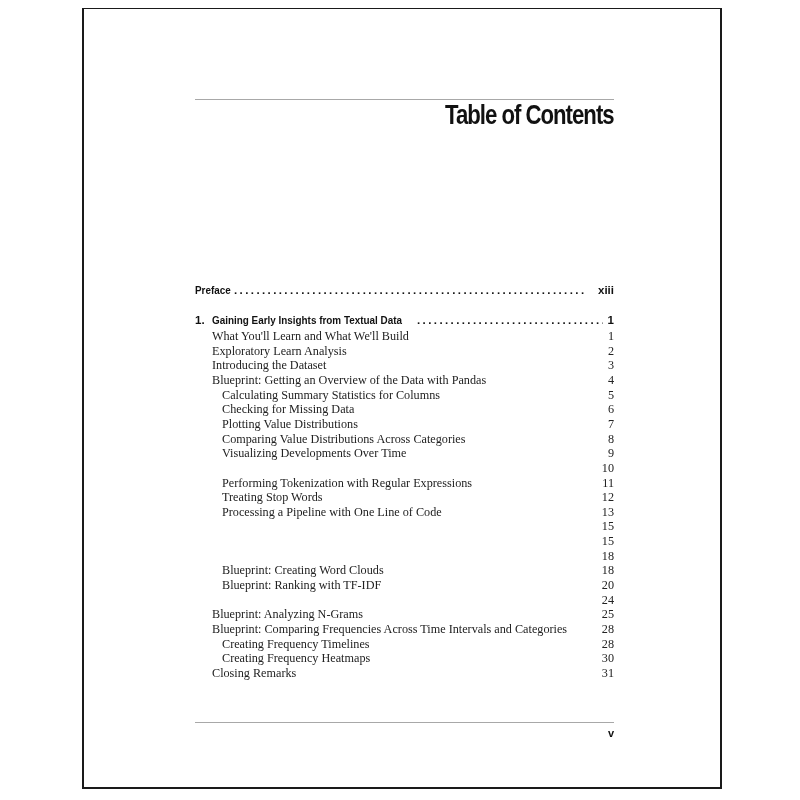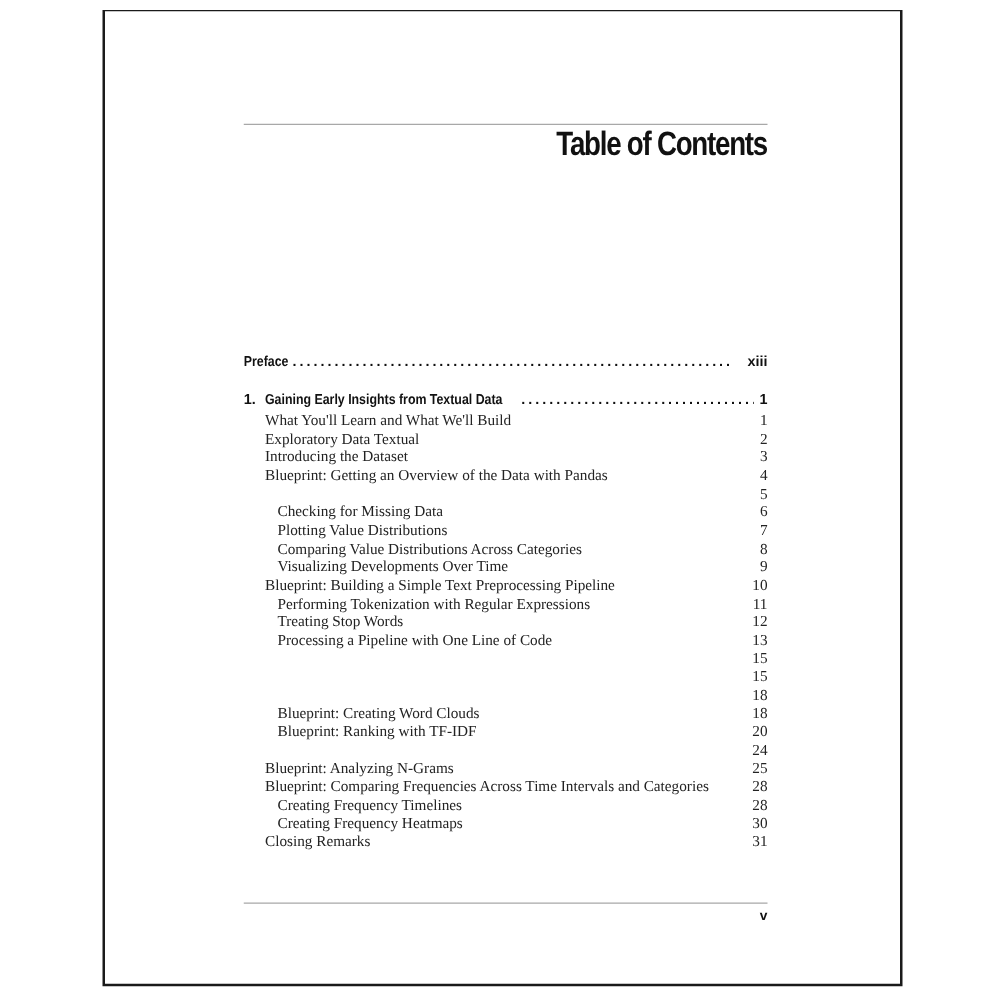--- a/index.html
+++ b/index.html
@@ -59,52 +59,52 @@
     <span class="dots" style="left:222px; width:186px;">........................................................................................................................</span>
     <span class="page-num">1</span>
   </div>
 
   <div id="entries">
       <div class="entry serif lvl1" style="top: 45px;">
         <span class="label">What You'll Learn and What We'll Build</span>
         <span class="page-num">1</span>
       </div>
       <div class="entry serif lvl1" style="top: 59.65px;">
-        <span class="label">Exploratory Data Textual</span>
+        <span class="label">Exploratory Learn Analysis</span>
         <span class="page-num">2</span>
       </div>
       <div class="entry serif lvl1" style="top: 74.3px;">
         <span class="label">Introducing the Dataset</span>
         <span class="page-num">3</span>
       </div>
       <div class="entry serif lvl1" style="top: 88.95px;">
         <span class="label">Blueprint: Getting an Overview of the Data with Pandas</span>
         <span class="page-num">4</span>
       </div>
       <div class="entry serif lvl2" style="top: 103.6px;">
+        <span class="label">Calculating Summary Statistics for Columns</span>
         <span class="page-num">5</span>
       </div>
       <div class="entry serif lvl2" style="top: 118.25px;">
         <span class="label">Checking for Missing Data</span>
         <span class="page-num">6</span>
       </div>
       <div class="entry serif lvl2" style="top: 132.9px;">
         <span class="label">Plotting Value Distributions</span>
         <span class="page-num">7</span>
       </div>
       <div class="entry serif lvl2" style="top: 147.55px;">
         <span class="label">Comparing Value Distributions Across Categories</span>
         <span class="page-num">8</span>
       </div>
       <div class="entry serif lvl2" style="top: 162.2px;">
         <span class="label">Visualizing Developments Over Time</span>
         <span class="page-num">9</span>
       </div>
       <div class="entry serif lvl1" style="top: 176.85px;">
-        <span class="label">Blueprint: Building a Simple Text Preprocessing Pipeline</span>
         <span class="page-num">10</span>
       </div>
       <div class="entry serif lvl2" style="top: 191.5px;">
         <span class="label">Performing Tokenization with Regular Expressions</span>
         <span class="page-num">11</span>
       </div>
       <div class="entry serif lvl2" style="top: 206.15px;">
         <span class="label">Treating Stop Words</span>
         <span class="page-num">12</span>
       </div>

